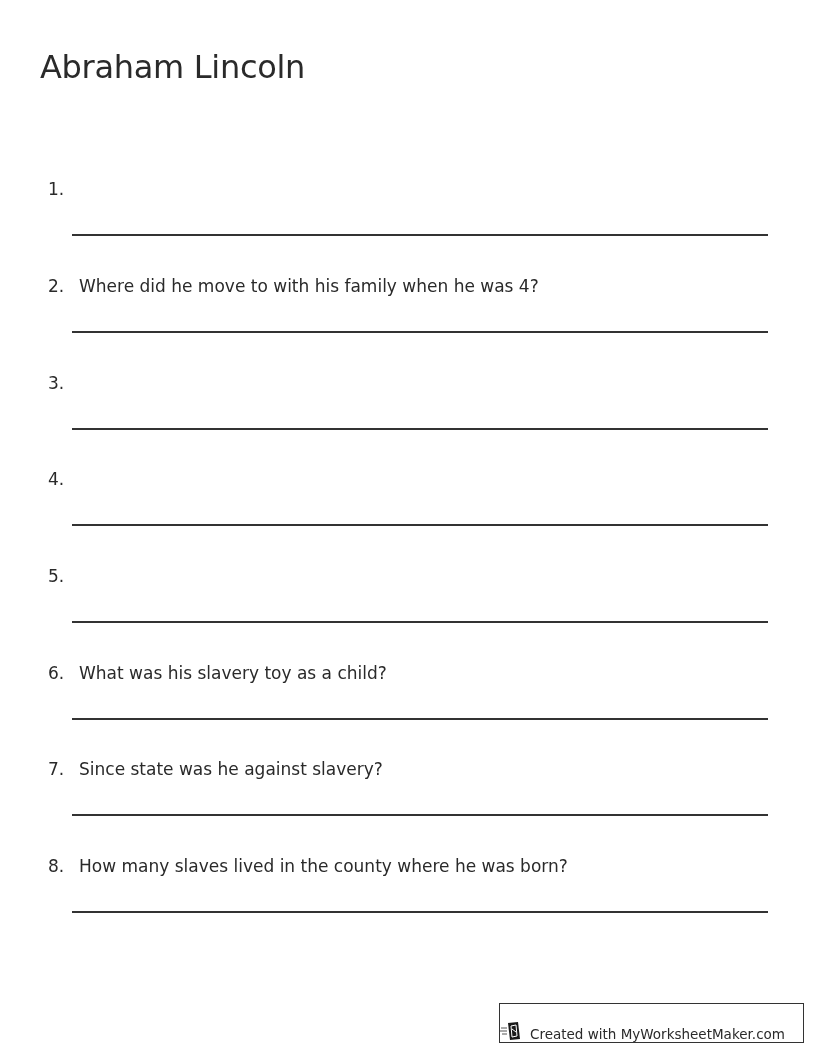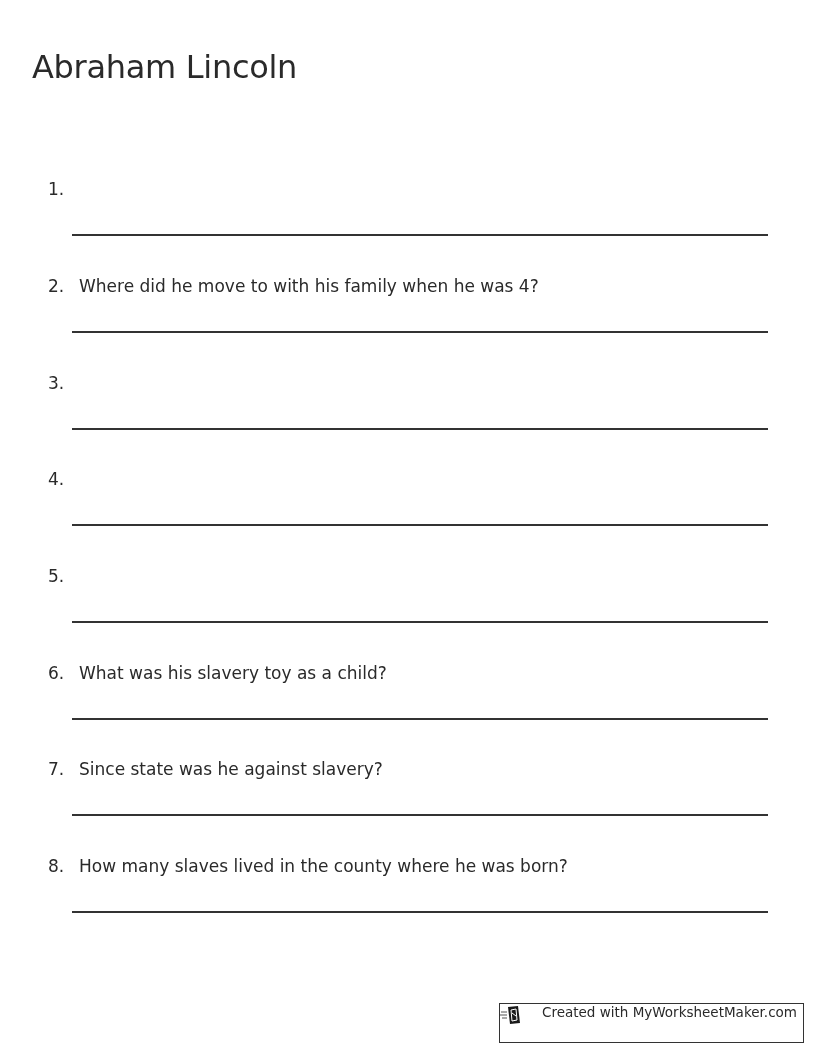--- a/index.html
+++ b/index.html
@@ -1,26 +1,26 @@
 <!DOCTYPE html>
 <html><head>
 <meta charset="utf-8">
 <style>
   html, body { margin: 0; padding: 0; background: #ffffff; }
   body { width: 816px; height: 1056px; position: relative; overflow: hidden;
          font-family: "DejaVu Sans", sans-serif; color: #2a2a2a; }
-  .title { position: absolute; left: 32px; top: 48px; font-size: 32px; font-weight: normal;
+  .title { position: absolute; left: 40px; top: 48px; font-size: 32px; font-weight: normal;
            margin: 0; color: #2a2a2a; letter-spacing: -0.3px; }
   .q { position: absolute; left: 48px; width: 720px; }
   .q-text { font-size: 17px; line-height: 22px; display: flex; }
   .q-num { width: 31px; flex: none; }
   .q-line { position: absolute; left: 24px; top: 56px; width: 696px; height: 2px; background: #333; }
   .footer { position: absolute; left: 499px; top: 1003px; width: 305px; height: 40px;
-            border: 1px solid #333; box-sizing: border-box; display: flex; align-items: flex-start;
-            padding-left: 0; font-size: 13.5px; color: #2a2a2a; gap: 12px; }
+            border: 1px solid #333; box-sizing: border-box; display: flex; align-items: flex-end;
+            padding-left: 0; font-size: 13.5px; color: #2a2a2a; }
   .footer svg { margin-right: 8px; }
 </style>
 </head>
 <body>
 
 <h1 class="title">Abraham Lincoln</h1>
 
 <div class="q" style="top:178px">
   <div class="q-text">
       <span class="q-num">1.</span>

